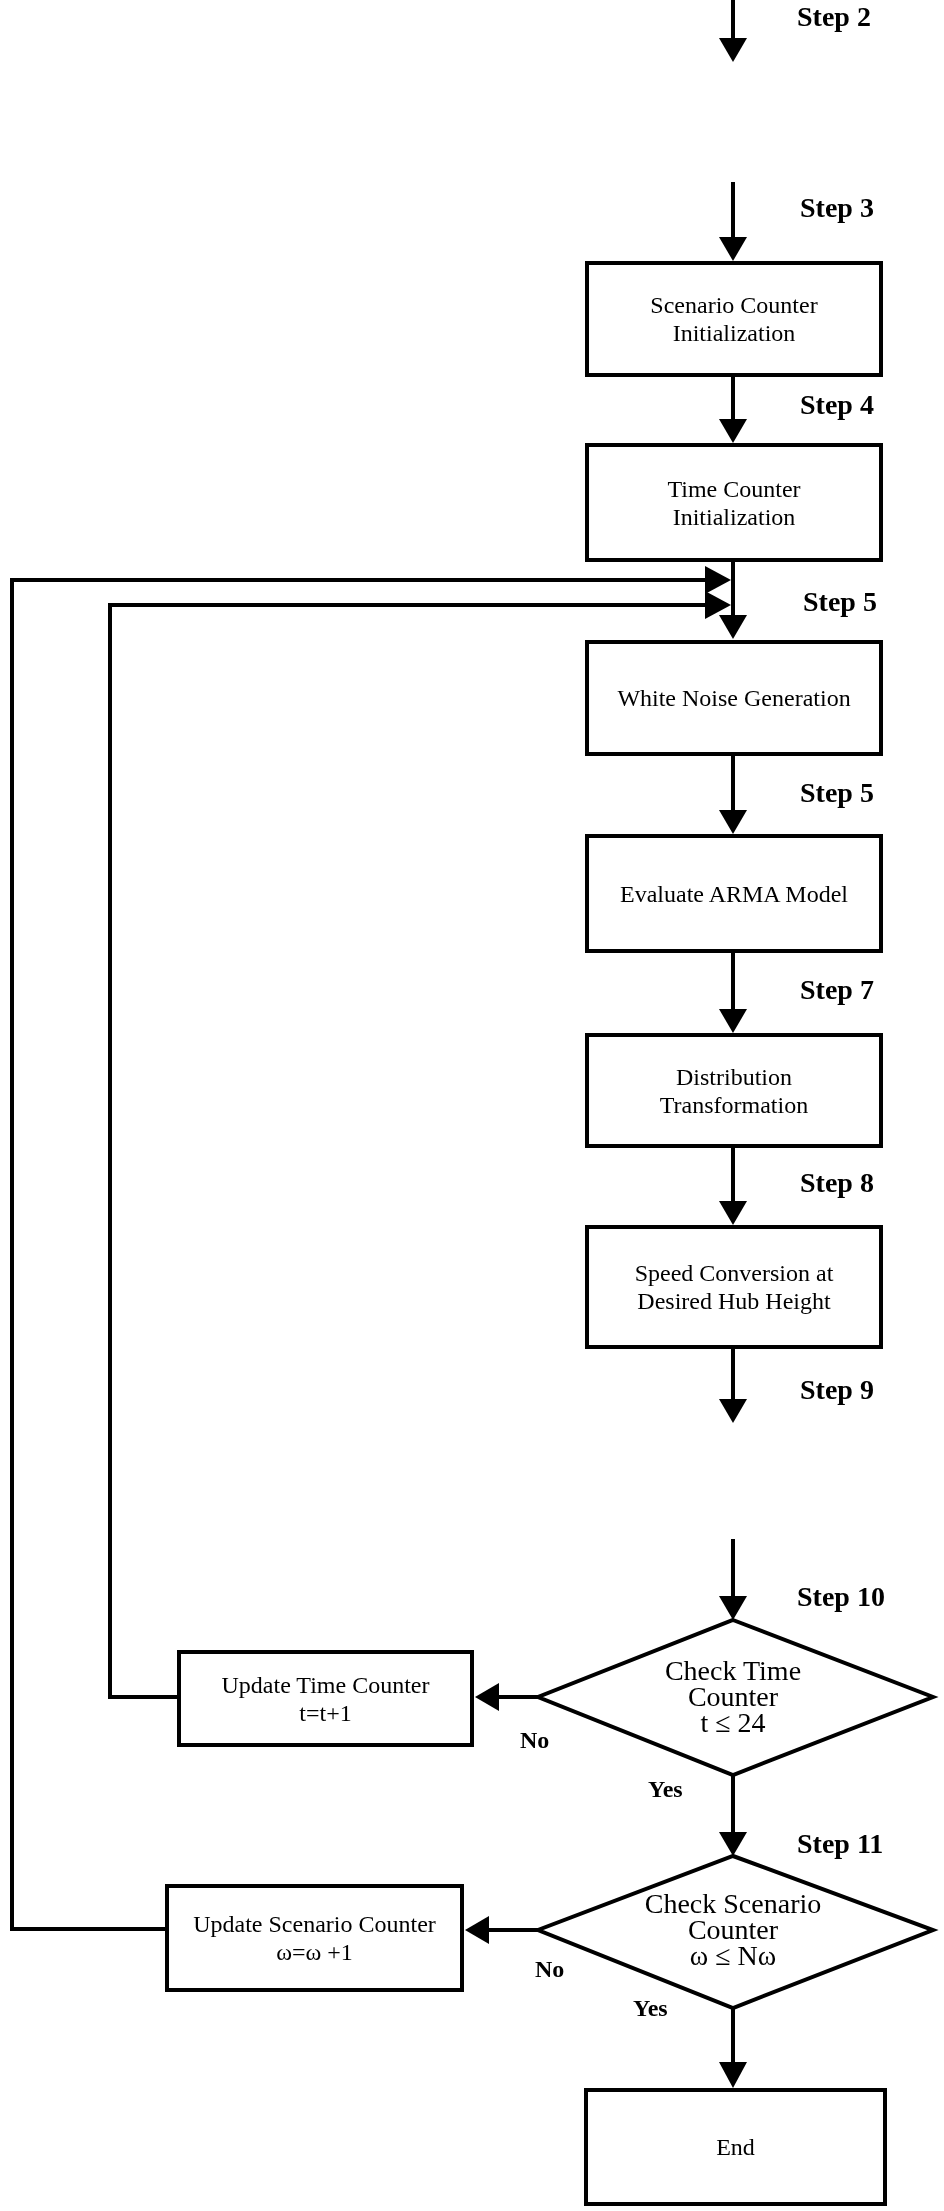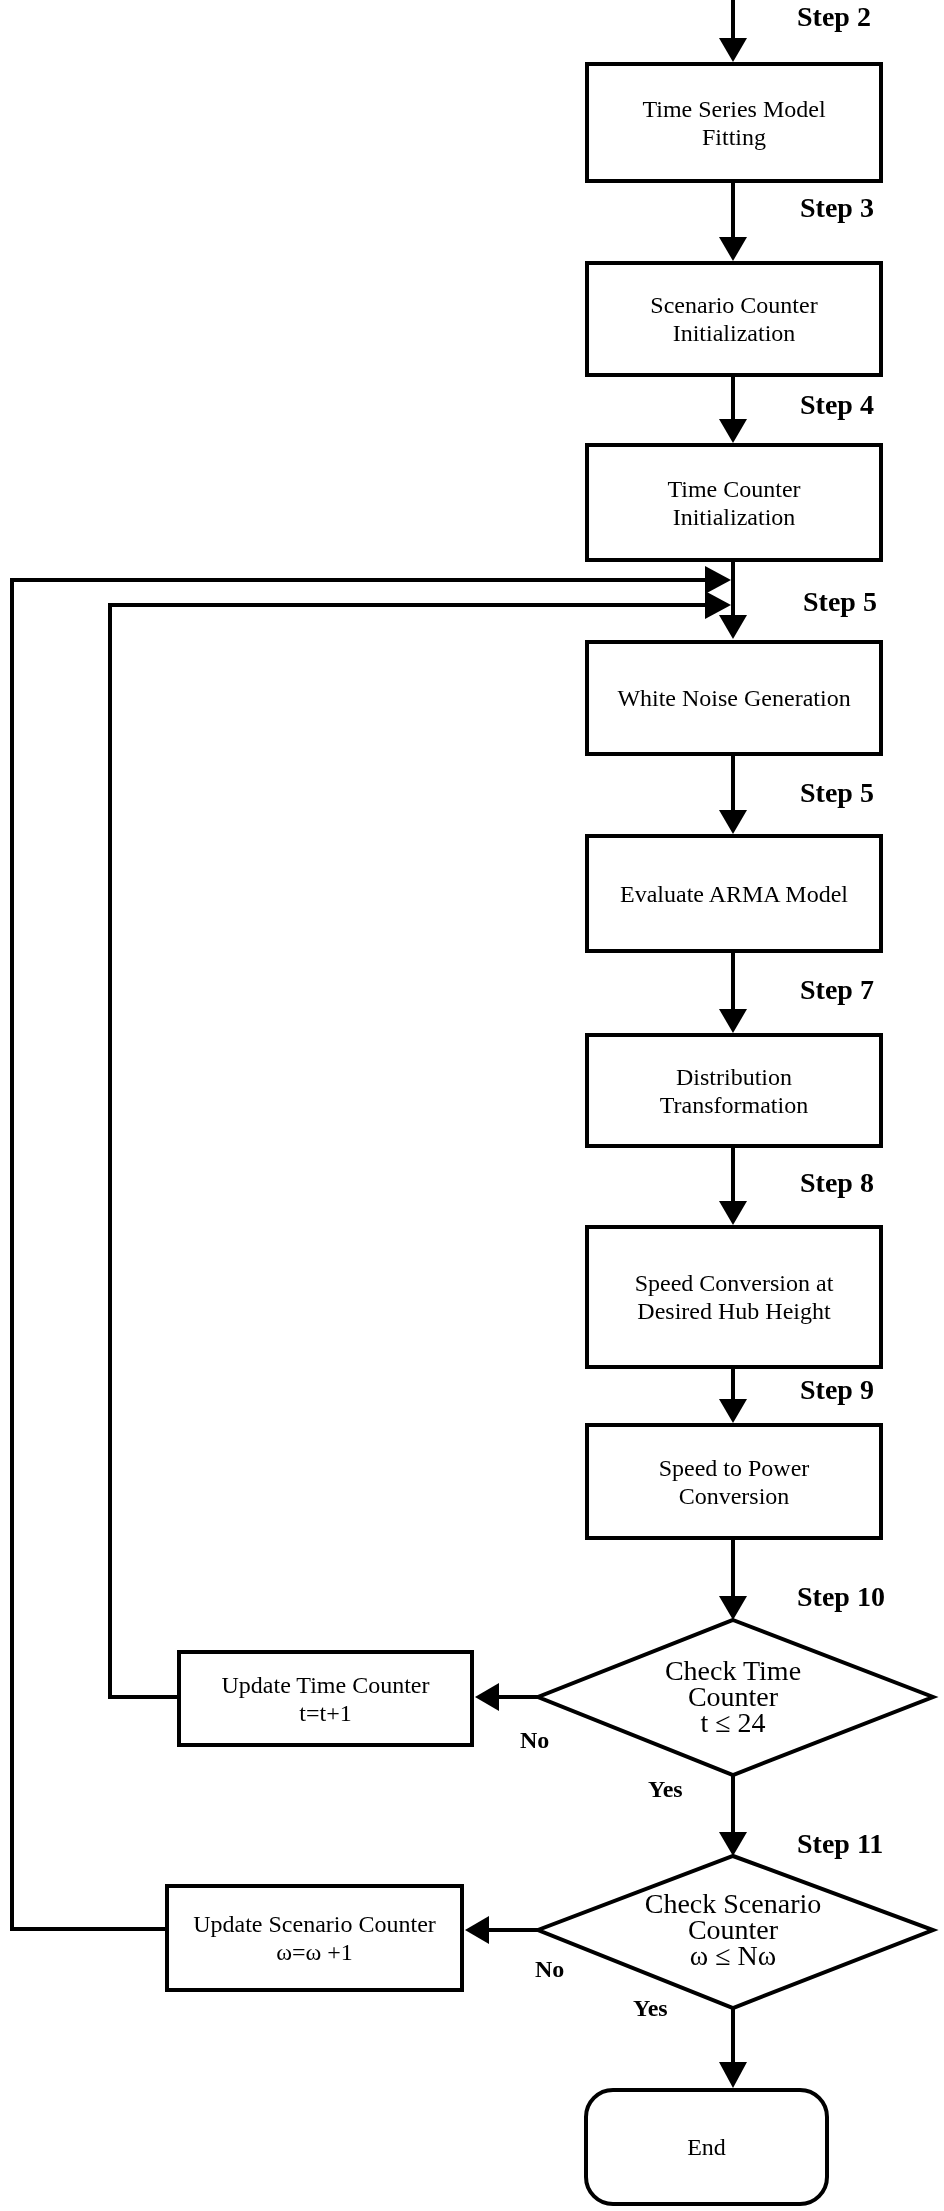--- a/index.html
+++ b/index.html
@@ -131,41 +131,37 @@
       <line x1="538" y1="1930" x2="489" y2="1930"></line>
       <polygon class="head" points="489,1916 489,1944 465,1930"></polygon>
     </g>
 
     <g>
       <line x1="733" y1="2008" x2="733" y2="2064"></line>
       <polygon class="head" points="719,2062 747,2062 733,2088"></polygon>
     </g>
   </svg>
 
-  <div class="node" style="left:585px; top:62px;  width:298px; height:121px;">Time Series Model
-Fitting</div>
   <div class="node" style="left:585px; top:261px; width:298px; height:116px;">Scenario Counter
 Initialization</div>
   <div class="node" style="left:585px; top:443px; width:298px; height:119px;">Time Counter
 Initialization</div>
   <div class="node" style="left:585px; top:640px; width:298px; height:116px;">White Noise Generation</div>
   <div class="node" style="left:585px; top:834px; width:298px; height:119px;">Evaluate ARMA Model</div>
   <div class="node" style="left:585px; top:1033px; width:298px; height:115px;">Distribution
 Transformation</div>
-  <div class="node" style="left:585px; top:1225px; width:298px; height:144px;text-align:center;">Speed Conversion at
+  <div class="node" style="left:585px; top:1225px; width:298px; height:124px;text-align:center;">Speed Conversion at
 Desired Hub Height</div>
-  <div class="node" style="left:585px; top:1423px; width:298px; height:117px;">Speed to Power
-Conversion</div>
 
   <div class="node" style="left:177px; top:1650px; width:297px; height:97px;">Update Time Counter
 t=t+1</div>
   <div class="node" style="left:165px; top:1884px; width:299px; height:108px;">Update Scenario Counter
 ω=ω +1</div>
 
-  <div class="node" style="left:584px; top:2088px; width:245px; height:118px;border-radius:29px;">End</div>
+  <div class="node" style="left:584px; top:2088px; width:303px; height:118px;">End</div>
 
   <div class="dtext" style="left:733px; top:1658px; width:260px;">Check Time
 Counter
 t ≤ 24</div>
   <div class="dtext" style="left:733px; top:1891px; width:260px;">Check Scenario
 Counter
 ω ≤ Nω</div>
 
   <div class="step" style="left:797px; top:5px;">Step 2</div>
   <div class="step" style="left:800px; top:196px;">Step 3</div>

